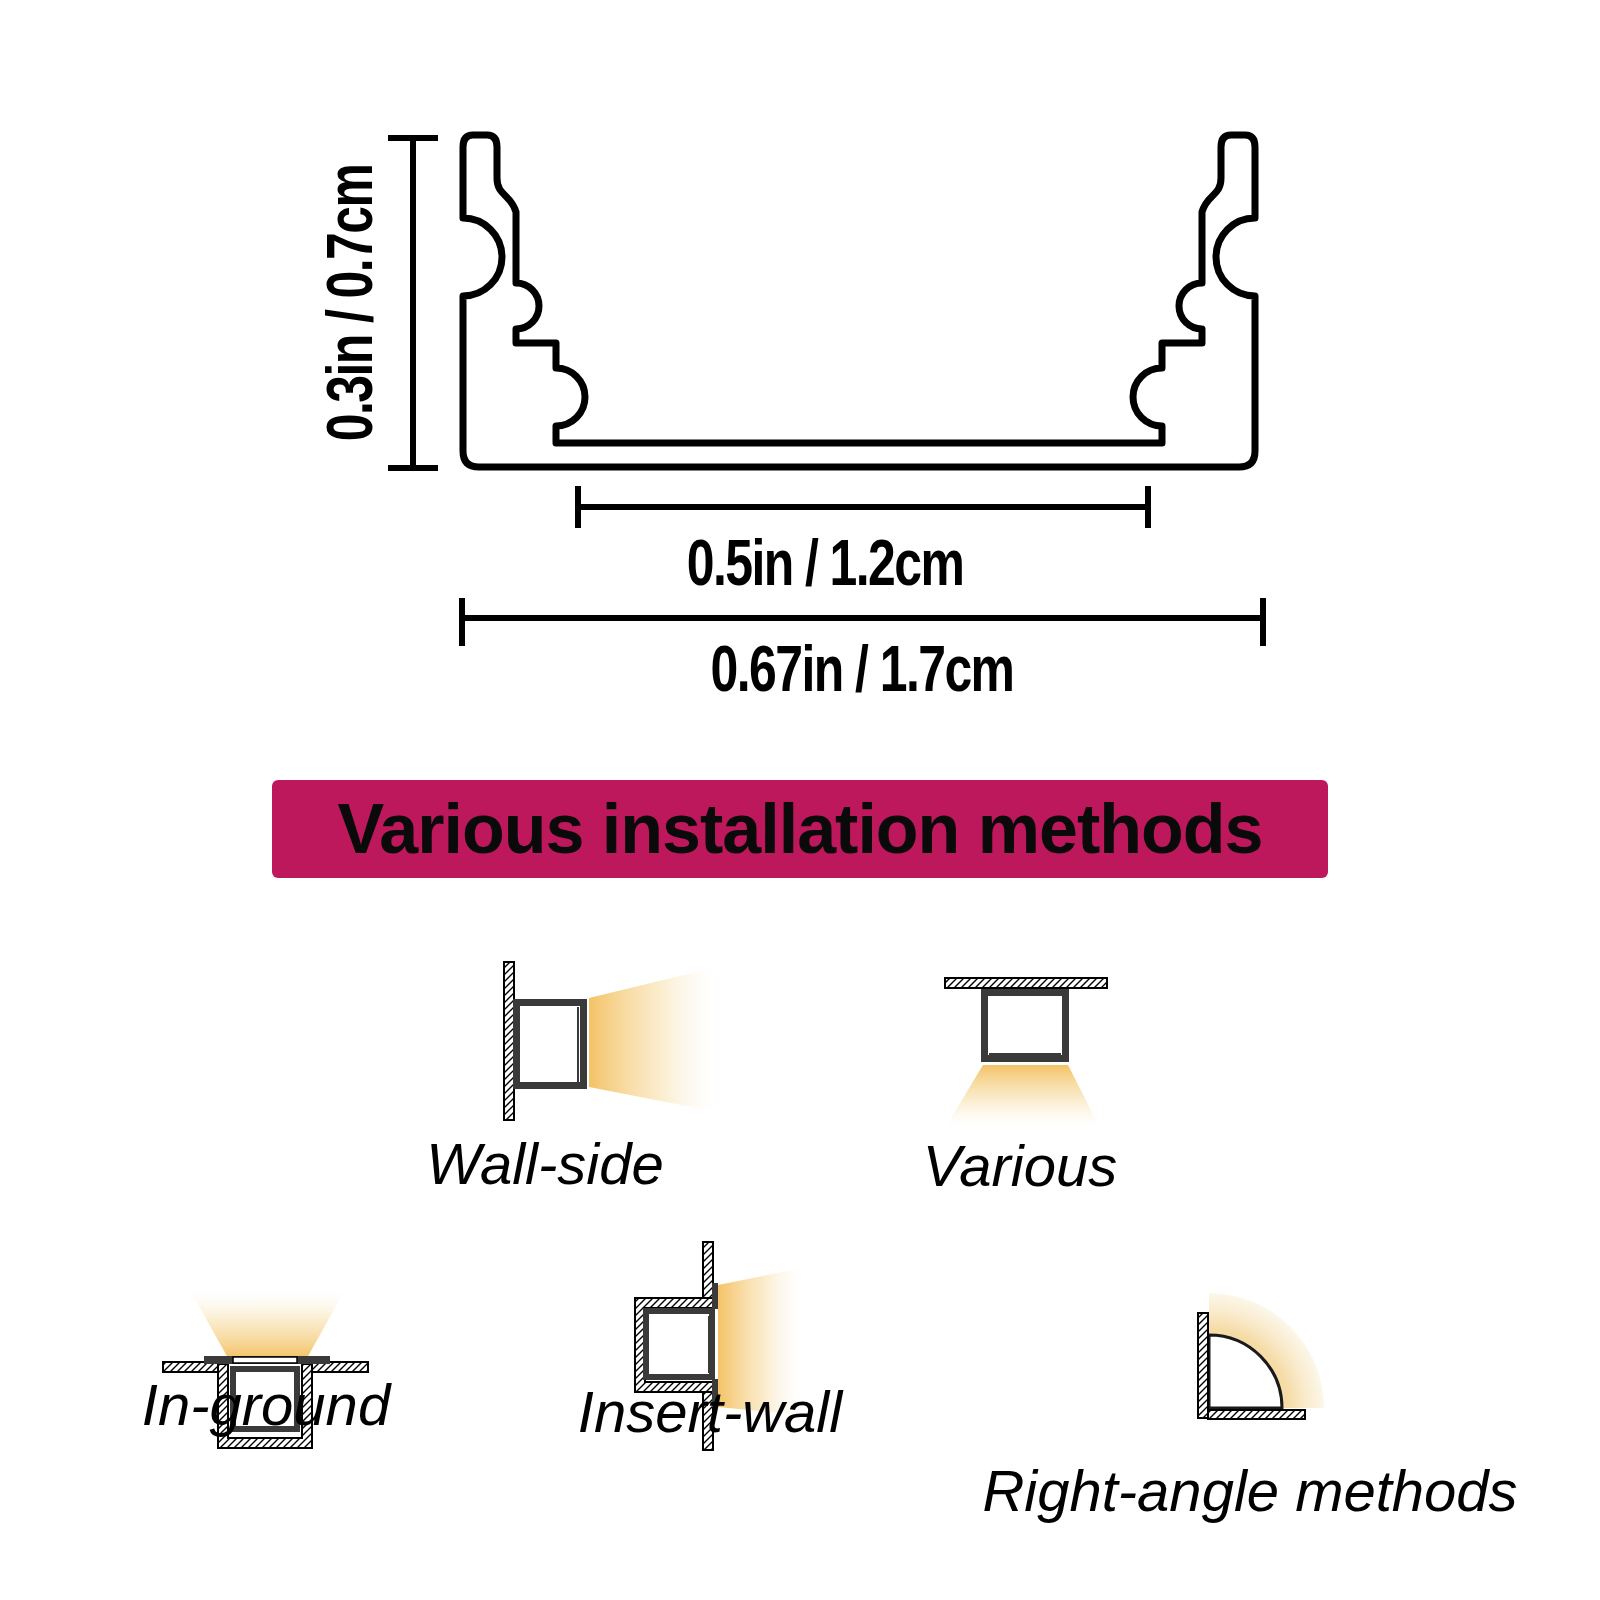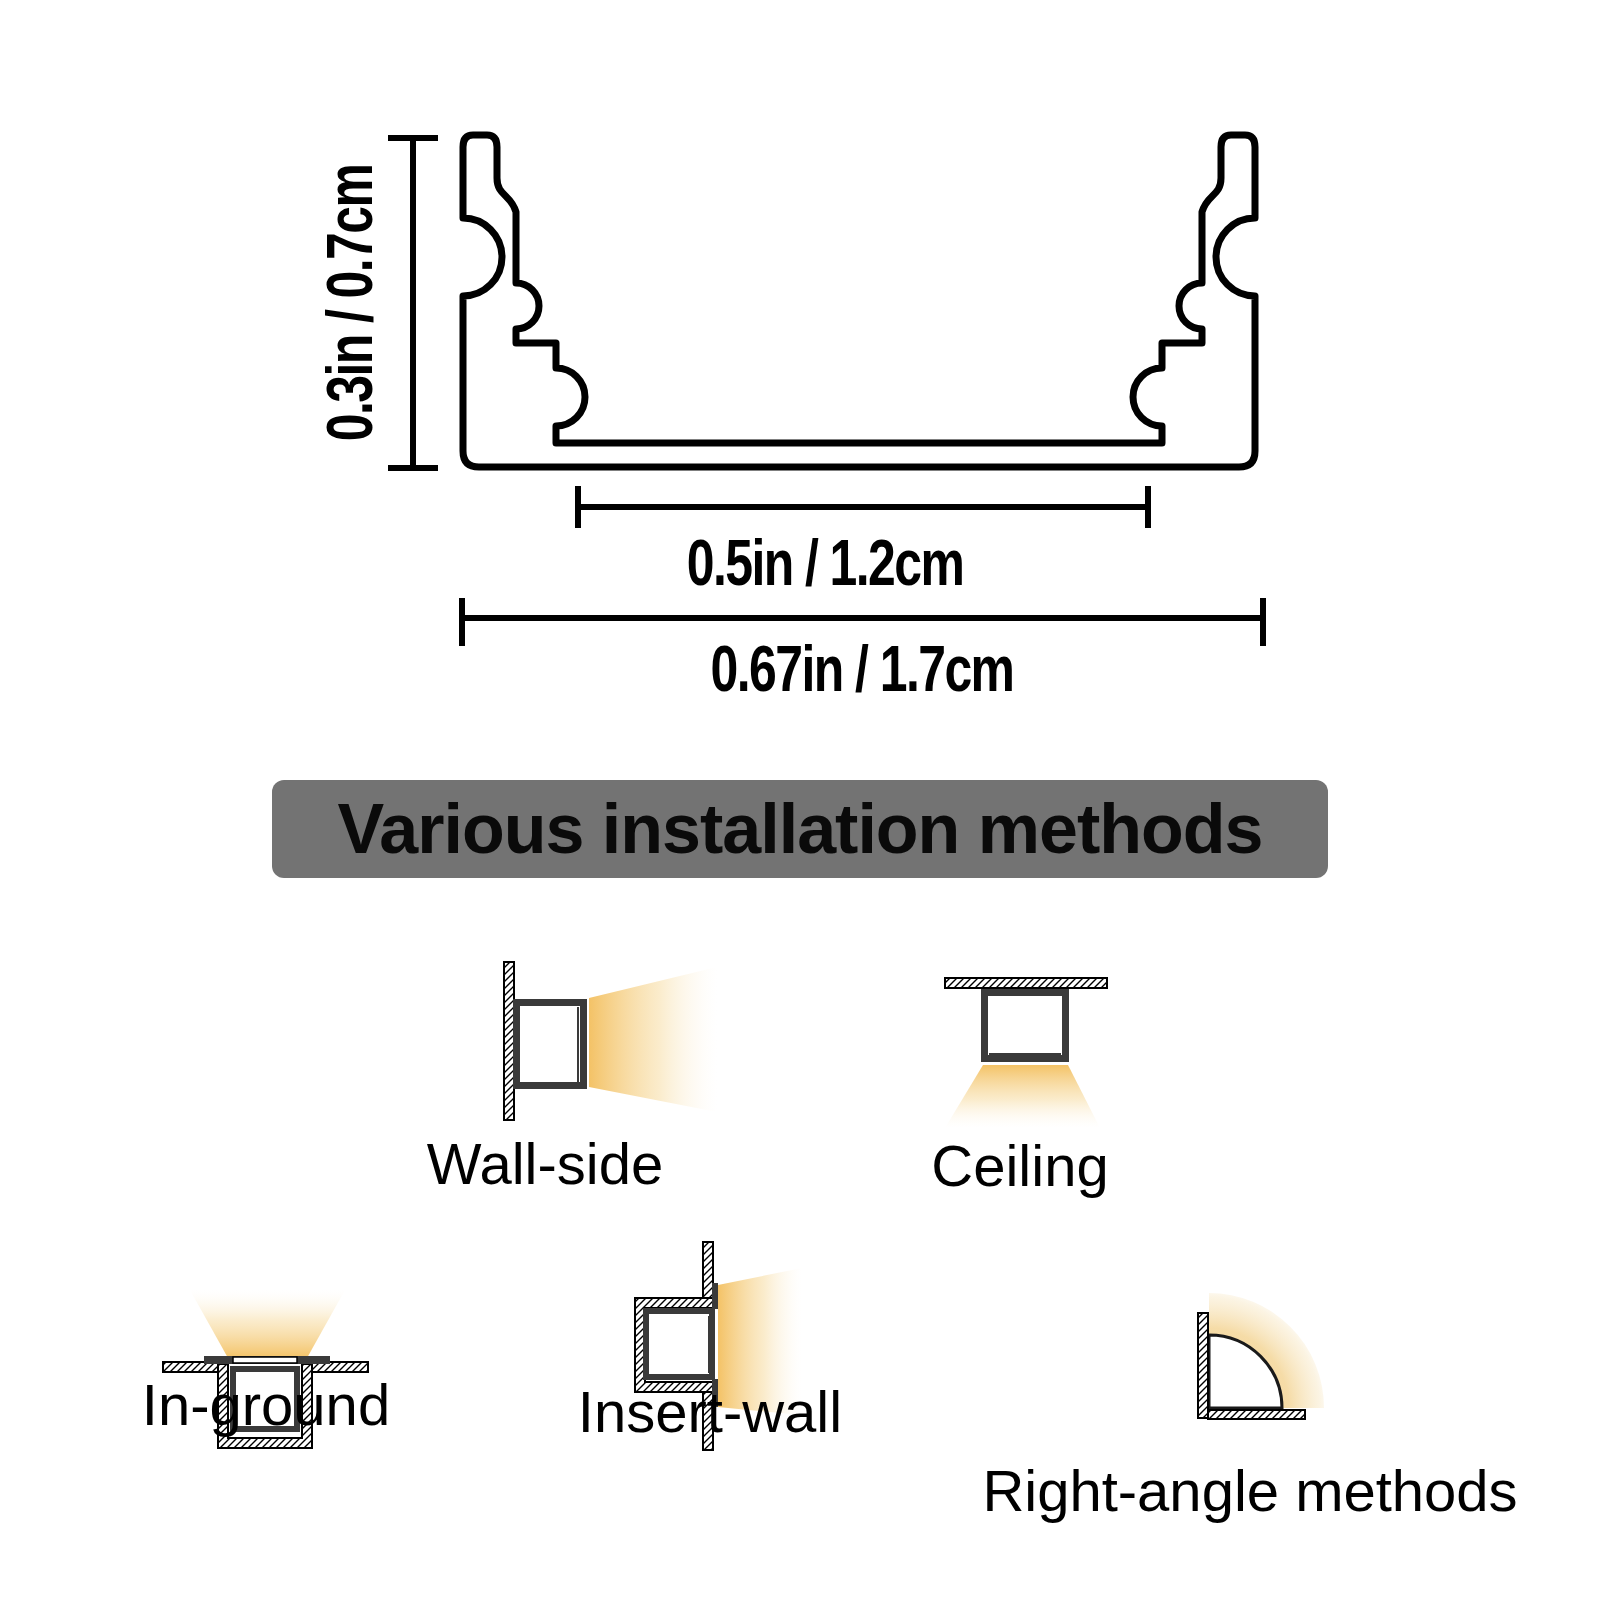--- a/index.html
+++ b/index.html
@@ -24,38 +24,39 @@
     transform:scaleX(0.78);
     transform-origin:center;
   }
   .dim-text.vertical{
     transform:translate(-50%,-50%) rotate(-90deg);
   }
   
   .banner{
     position:absolute;
     left:272px;top:780px;width:1056px;height:98px;
-    background:#737373;
-    border-radius:12px;
+    background:#be185d;
+    border-radius:6px;
     display:flex;align-items:center;justify-content:center;
   }
   .banner-title{
     font-weight:bold;
     font-size:70px;
     color:#0a0a0a;
     letter-spacing:-1px;
     white-space:nowrap;
   }
   
   .method-label{
     position:absolute;
     font-size:58px;
     color:#000;
     white-space:nowrap;
     transform:translate(-50%,-50%);
+    font-style:italic;
   }
 </style>
 </head>
 <body>
 
 <svg width="0" height="0" style="position:absolute" aria-hidden="true">
   <defs>
     <pattern id="hatch" patternUnits="userSpaceOnUse" width="7" height="7">
       <rect width="7" height="7" fill="#ffffff"></rect>
       <path d="M0,7 L7,0 M-1.75,1.75 L1.75,-1.75 M5.25,8.75 L8.75,5.25" stroke="#000000" stroke-width="1.4"></path>
@@ -167,16 +168,16 @@
 </svg>
 
 <svg class="abs" style="left:1180px;top:1280px" width="170" height="165" viewBox="0 0 170 165">
   <path d="M29,13 A115,115 0 0 1 144,128 L29,128 Z" fill="url(#glow)"></path>
   <path d="M29,55 A73,73 0 0 1 102,128 L29,128 Z" fill="#fff" stroke="#1a1a1a" stroke-width="3"></path>
   <rect x="18" y="33" width="10" height="105" fill="url(#hatch)" stroke="#000" stroke-width="2"></rect>
   <rect x="28" y="130" width="97" height="9" fill="url(#hatch)" stroke="#000" stroke-width="2"></rect>
 </svg>
 
 <div class="method-label" style="left:545px;top:1163px">Wall-side</div>
-<div class="method-label" style="left:1020px;top:1165px">Ceiling</div>
+<div class="method-label" style="left:1020px;top:1165px">Various</div>
 <div class="method-label" style="left:266px;top:1404px">In-ground</div>
 <div class="method-label" style="left:710px;top:1411px">Insert-wall</div>
 <div class="method-label" style="left:1250px;top:1490px">Right-angle methods</div>
 
 </body></html>

